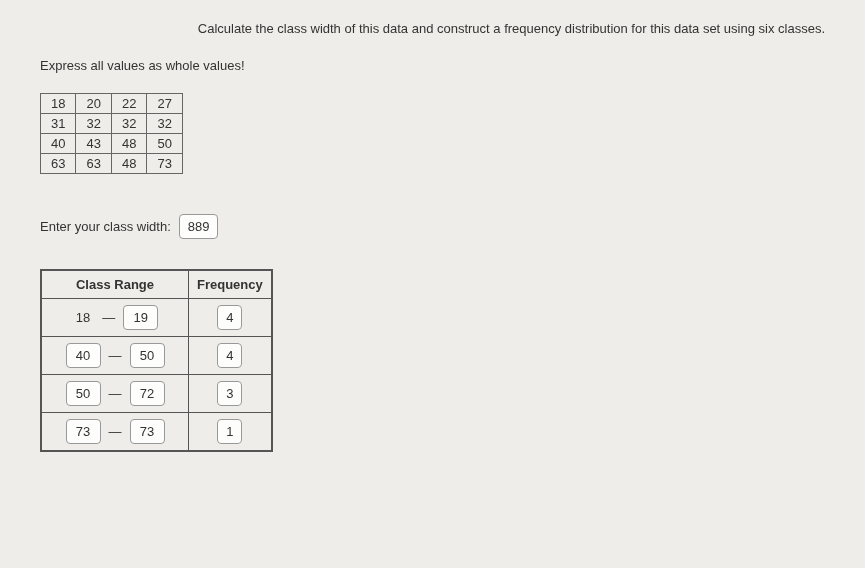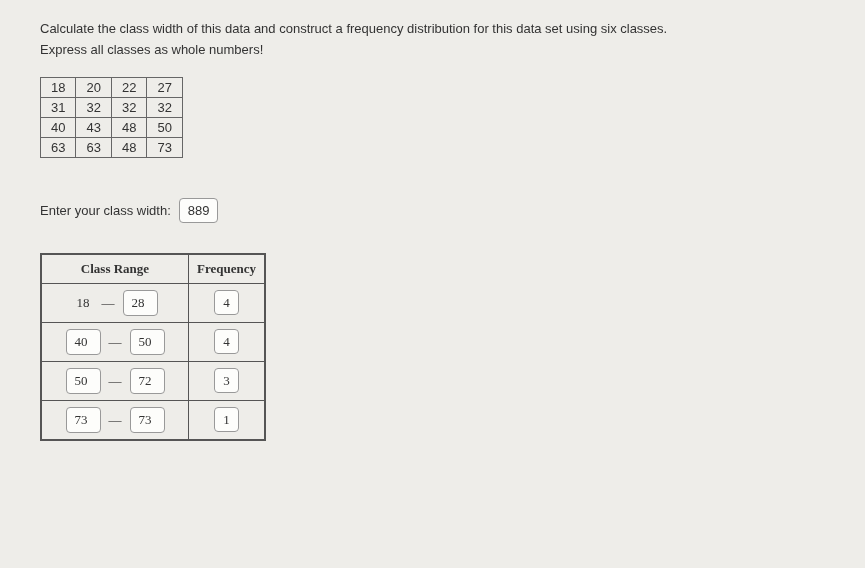--- a/index.html
+++ b/index.html
@@ -7,22 +7,23 @@
       margin: 0;
       padding: 20px 40px;
       font-family: Verdana, Geneva, sans-serif;
       font-size: 13px;
       color: #333;
       background: #eeede9;
       width: 865px;
       height: 568px;
     }
     .question-text {
-      margin-bottom: 4px;
+      margin-bottom: 20px;
       line-height: 1.4;
+      text-align: right;
     }
     .instruction {
       margin-bottom: 20px;
     }
     .data-table {
       border-collapse: collapse;
       margin-bottom: 40px;
     }
     .data-table td {
       border: 1px solid #666;
@@ -36,33 +37,32 @@
       display: flex;
       align-items: center;
       gap: 8px;
     }
     .input-box {
       border: 1px solid #999;
       border-radius: 4px;
       background: #fdfdfb;
       padding: 4px 8px;
       min-width: 35px;
-      text-align: left;
+      text-align: center;
       font-size: 13px;
     }
     .freq-table {
       border-collapse: collapse;
       border: 2px solid #555;
     }
     .freq-table th, .freq-table td {
       border: 1px solid #555;
       padding: 6px 8px;
       text-align: center;
       font-size: 13px;
-      font-family: Liberation Serif, serif;
     }
     .freq-table th {
       background: #eeede9;
       font-weight: bold;
     }
     .range-cell {
       display: flex;
       align-items: center;
       justify-content: center;
       gap: 6px;
@@ -75,21 +75,21 @@
       padding: 0 2px;
     }
     .freq-col {
       min-width: 60px;
     }
   </style>
 </head>
 <body>
 
 <div class="question-text">Calculate the class width of this data and construct a frequency distribution for this data set using six classes.</div>
-<div class="instruction">Express all classes as whole numbers!</div>
+<div class="instruction">Express all values as whole values!</div>
 
 <table class="data-table">
   <tbody id="data-grid-body">
       <tr>
         <td>18</td>
         <td>20</td>
         <td>22</td>
         <td>27</td>
       </tr>
       <tr>
@@ -124,21 +124,21 @@
       <th>Class Range</th>
       <th class="freq-col">Frequency</th>
     </tr>
   </thead>
   <tbody id="freq-body">
       <tr>
         <td>
           <div class="range-cell">
             <span class="static-val">18</span>
             <span class="dash">—</span>
-            <span class="input-box">28</span>
+            <span class="input-box">19</span>
           </div>
         </td>
         <td class="freq-col"><span class="input-box">4</span></td>
       </tr>
       <tr>
         <td>
           <div class="range-cell">
             <span class="input-box">40</span>
             <span class="dash">—</span>
             <span class="input-box">50</span>

